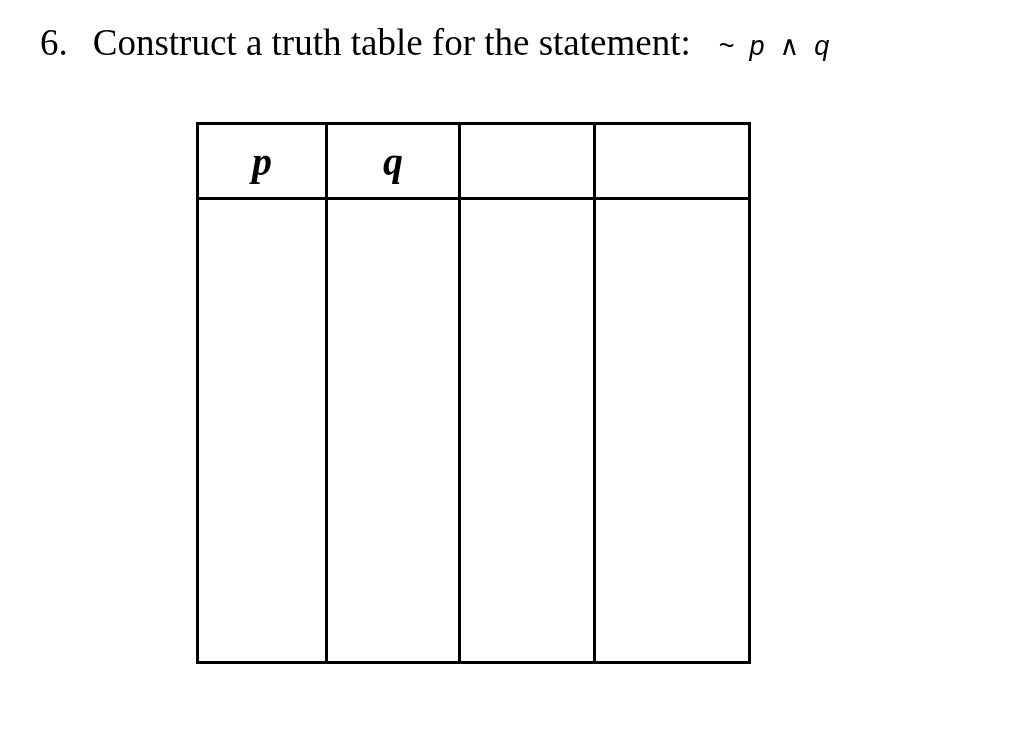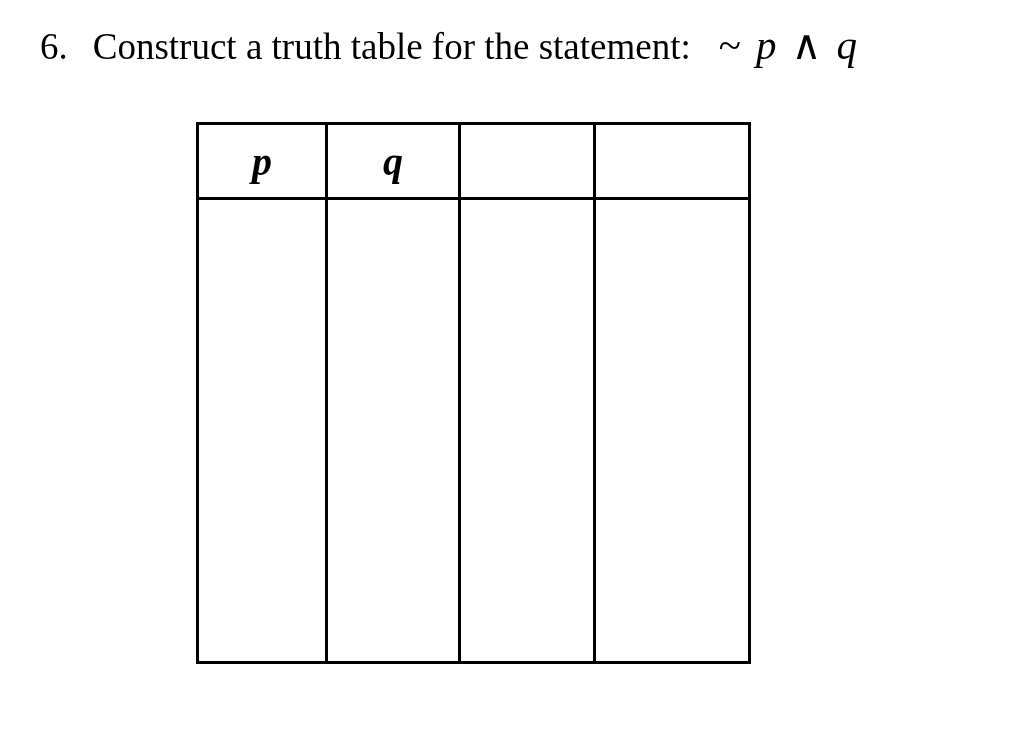--- a/index.html
+++ b/index.html
@@ -30,22 +30,22 @@
   .problem-number {
     display: inline-block;
     margin-right: 25px;
   }
   .problem-prompt {
     display: inline-block;
     margin-right: 28px;
   }
   .statement {
     display: inline-block;
-    font-family: Liberation Serif, serif;
-    font-size: 41px;
+    font-family: Liberation Sans, sans-serif;
+    font-size: 27px;
   }
   .statement .tok {
     display: inline-block;
     margin-right: 15px;
   }
   .statement .tok:last-child {
     margin-right: 0;
   }
   .statement .var {
     font-style: italic;

